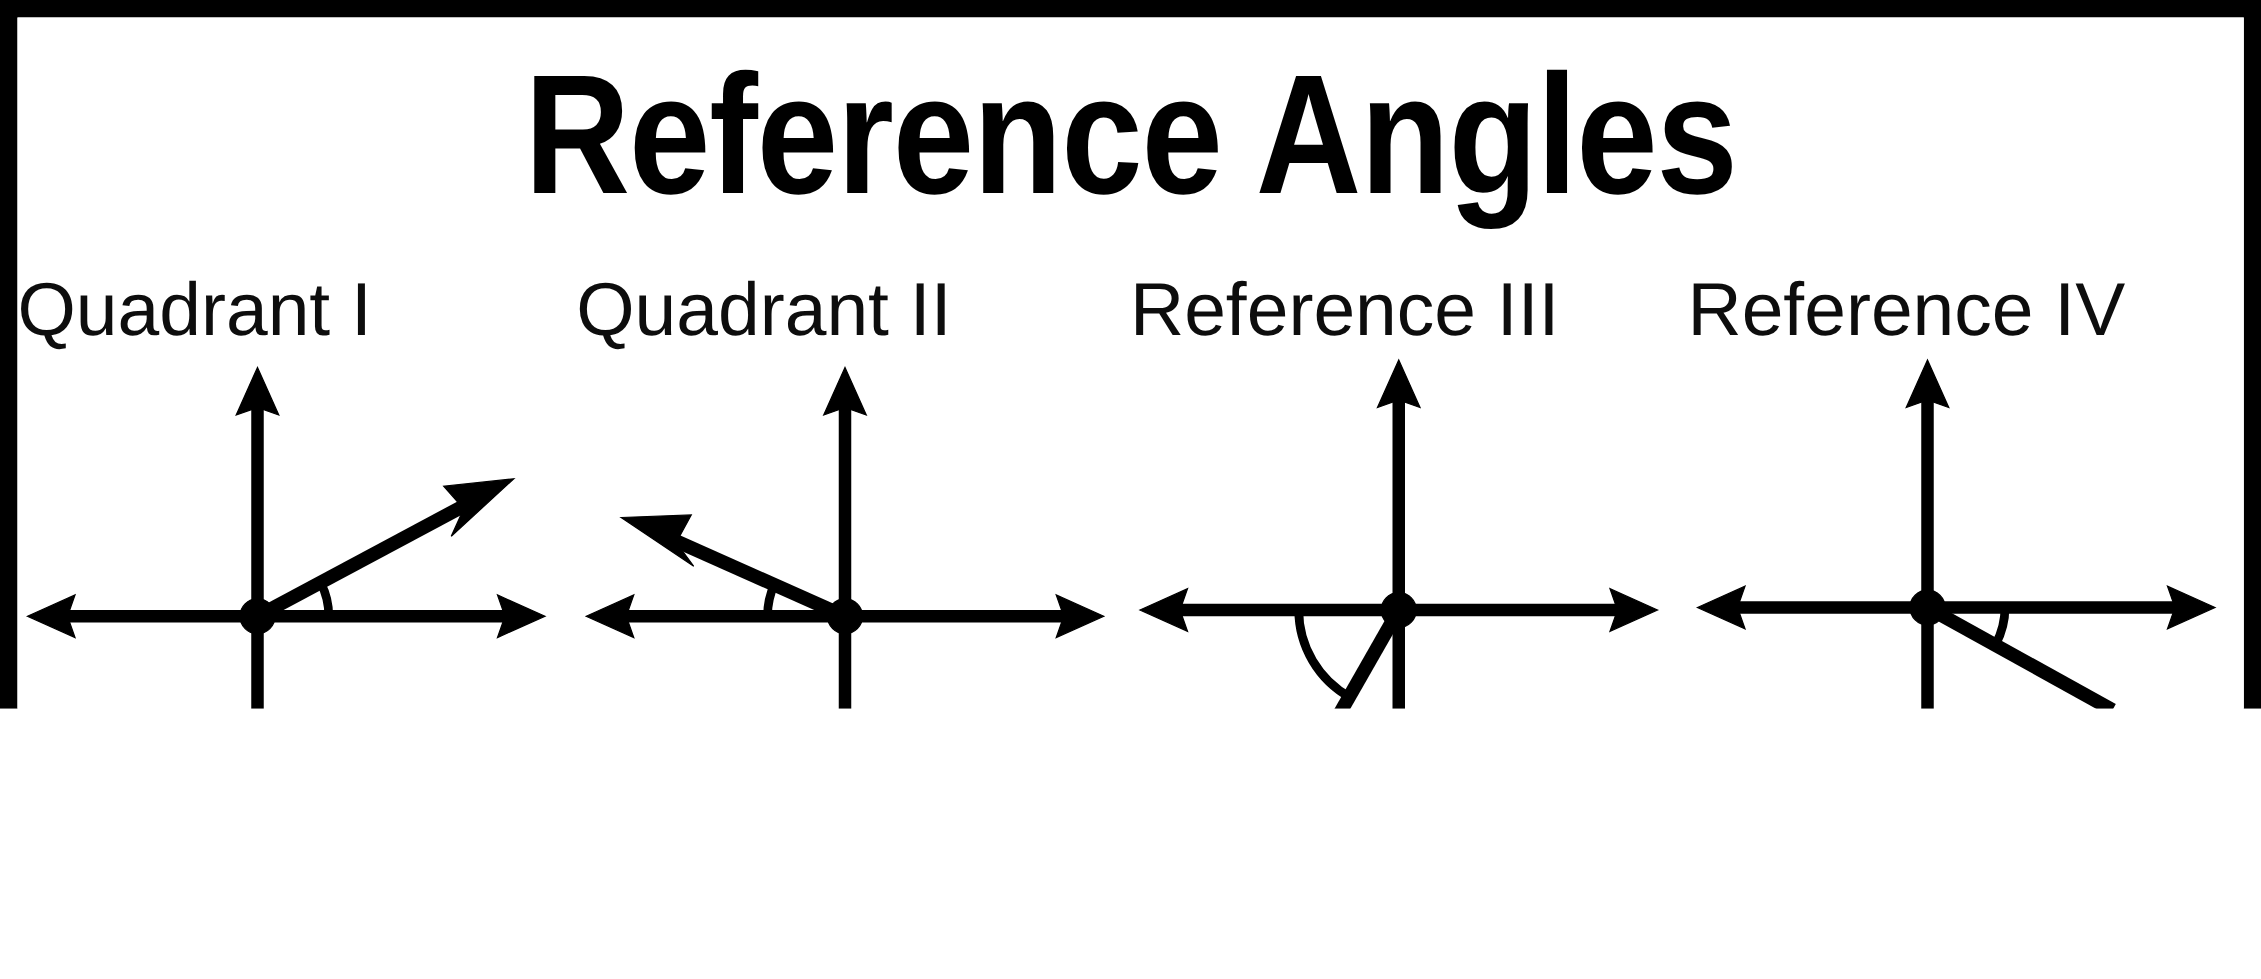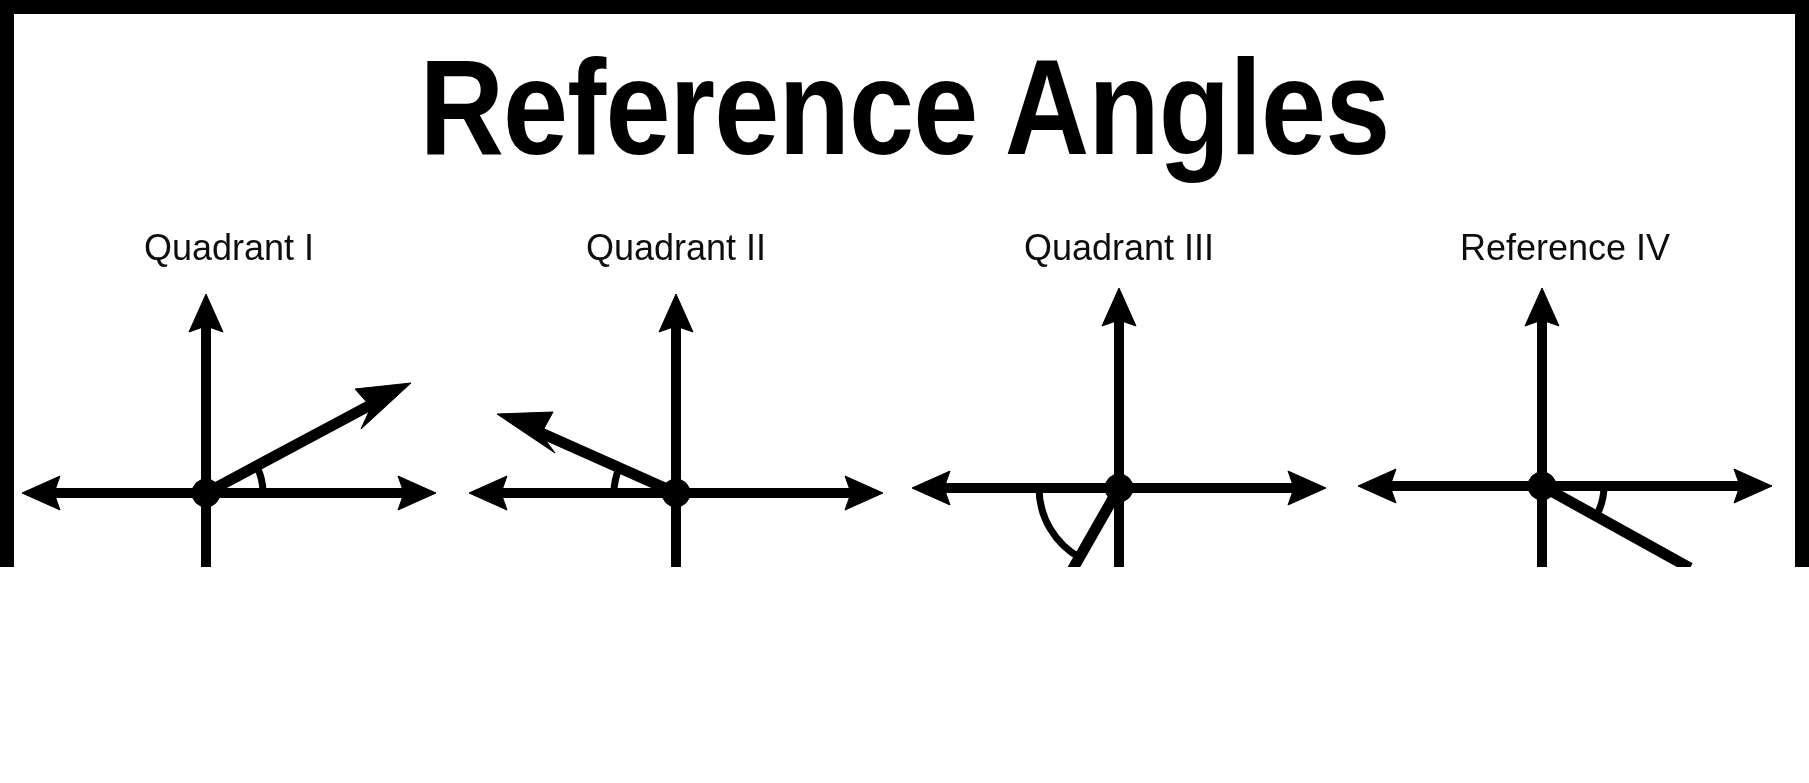--- a/index.html
+++ b/index.html
@@ -64,23 +64,23 @@
     position: absolute;
     top: 0;
     width: 430px;
     height: 555px;
   }
   .panel-label {
     position: absolute;
     left: 0;
     top: 8px;
     width: 430px;
-    text-align: center;
+    text-align: left;
     font-family: "Liberation Sans", sans-serif;
-    font-size: 36px;
+    font-size: 60px;
     line-height: 52px;
     color: #0d0d0d;
     white-space: nowrap;
   }
   .panel-figure {
     position: absolute;
     left: 0;
     top: 72px;
     width: 430px;
     height: 430px;
@@ -158,21 +158,21 @@
                 <polygon points="36,128 92,126 80,148 94,167"></polygon>
               </g>
 
               <circle cx="215" cy="207" r="14"></circle>
             </g>
           </svg>
         </div>
       </div>
 
       <div class="panel" style="left:890px;">
-        <div class="panel-label">Quadrant III</div>
+        <div class="panel-label">Reference III</div>
         <div class="panel-figure">
           <svg viewBox="0 0 430 430" xmlns="http://www.w3.org/2000/svg">
             <g fill="#000000" stroke="#000000">
 
               <g>
                 <line x1="28" y1="202" x2="402" y2="202" stroke-width="10" stroke-linecap="butt"></line>
                 <polygon points="8,202 46,185 40,202 46,219"></polygon>
                 <polygon points="422,202 384,185 390,202 384,219"></polygon>
               </g>
 

